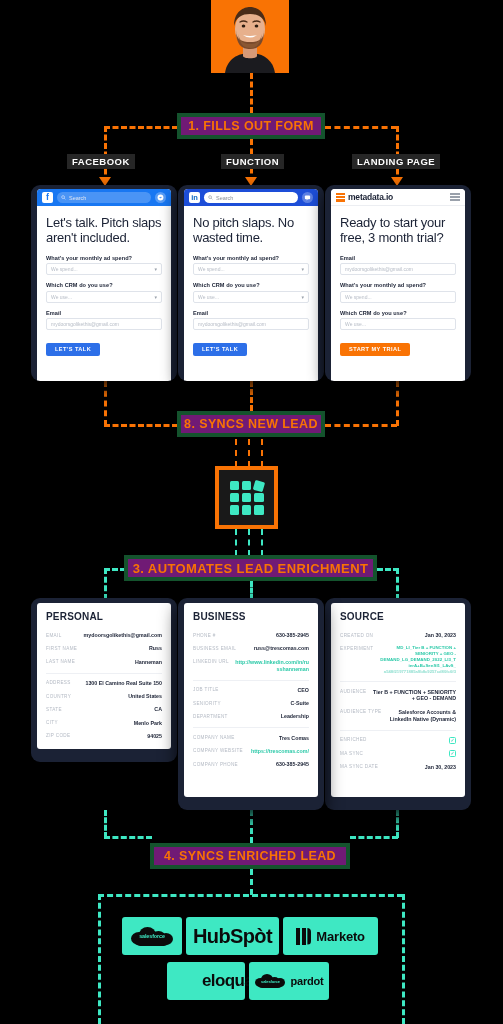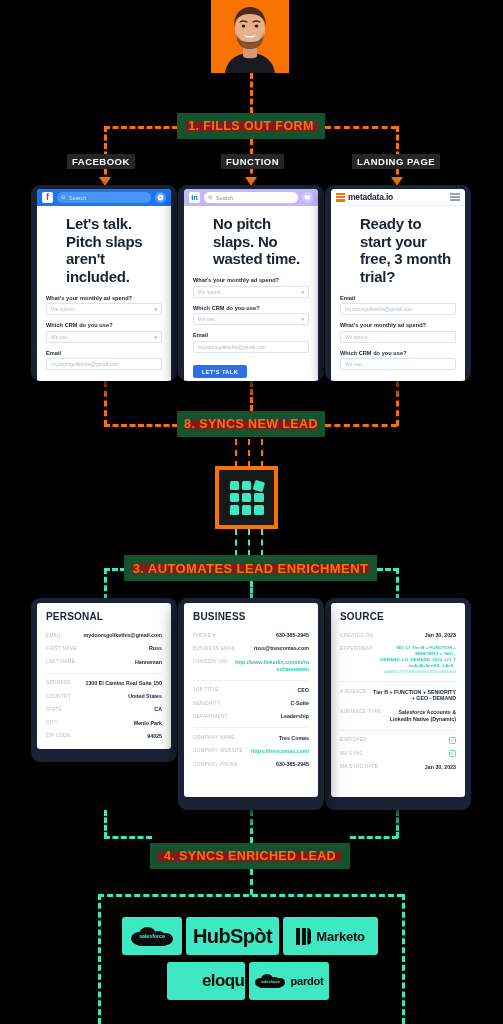--- a/index.html
+++ b/index.html
@@ -17,22 +17,22 @@
   
   .hero-photo {
     left: 211px; top: 0px; width: 78px; height: 73px;
     background: #F97304;
     overflow: hidden;
   }
   .hero-face { position:absolute; left:0; top:0; width:78px; height:73px; }
 
   
   .step-chip {
-    background: #7f1d1d;
-    border: 8px solid #14532d;
+    background: #701a75;
+    border: 4px solid #14532d;
     color: #F97304;
     font-weight: bold;
     letter-spacing: .4px;
     display: flex; align-items: center; justify-content: center;
     white-space: nowrap;
     z-index: 6;
   }
   .chip1 { left: 177px; top: 113px; width: 148px; height: 26px; font-size: 12.5px; }
   .chip2 { left: 177px; top: 411px; width: 148px; height: 26px; font-size: 12.5px; }
   .chip3 { left: 124px; top: 555px; width: 253px; height: 26px; font-size: 13px; }
@@ -89,21 +89,21 @@
   .phone-inner {
     position: absolute; left: 6px; top: 4px; right: 6px; bottom: -4px;
     background: #ffffff; border-radius: 4px; overflow: hidden;
   }
 
   .app-bar {
     height: 17px; display: flex; align-items: center;
     padding: 0 5px; gap: 4px;
   }
   .app-bar.fb { background: #1877F2; }
-  .app-bar.li { background: #c4b5fd; justify-content: space-between; }
+  .app-bar.li { background: #1d4ed8; justify-content: space-between; }
   .app-bar.md { background: #ffffff; border-bottom: 1px solid #eceef2; }
 
   .app-logo {
     width: 11px; height: 11px; border-radius: 2px;
     background: #ffffff; color: #1877F2;
     font-weight: bold; font-size: 9px; line-height: 11px; text-align: center;
     flex: 0 0 auto;
   }
   .app-logo.li { color: #0A66C2; font-size: 7.5px; }
   .search-pill {
@@ -121,22 +121,22 @@
   }
   .md-wordmark { display:flex; align-items:center; gap:3px; }
   .md-grid { width: 9px; height: 9px; display:grid; grid-template-columns: repeat(3,1fr); gap: .7px; }
   .md-grid i { background: #F97304; display:block; }
   .md-name { font-size: 8.5px; font-weight: bold; color: #1B2235; letter-spacing: -.2px; }
   .hamburger { margin-left:auto; display:flex; flex-direction:column; gap:1.6px; }
   .hamburger span { display:block; width: 10px; height: 1.4px; background: #9aa1ab; }
 
   .form-body { padding: 9px 9px 6px 9px; }
   .form-title {
-    font-size: 15px; font-weight: bold; color: #1B2235;
-    line-height: 1.18; letter-spacing: -.25px; margin-bottom: 9px; margin-left: 20px;
+    font-size: 13px; font-weight: normal; color: #1B2235;
+    line-height: 1.18; letter-spacing: -.25px; margin-bottom: 9px;
   }
   .fld-label {
     font-size: 5.6px; font-weight: bold; color: #1B2235;
     margin-bottom: 2.5px; letter-spacing: .05px;
   }
   .fld-box {
     height: 12px; border: 1px solid #dfe3ea; border-radius: 2px;
     display: flex; align-items: center; padding: 0 4px;
     font-size: 5px; color: #b6bcc6; margin-bottom: 7px;
     background: #fff;

